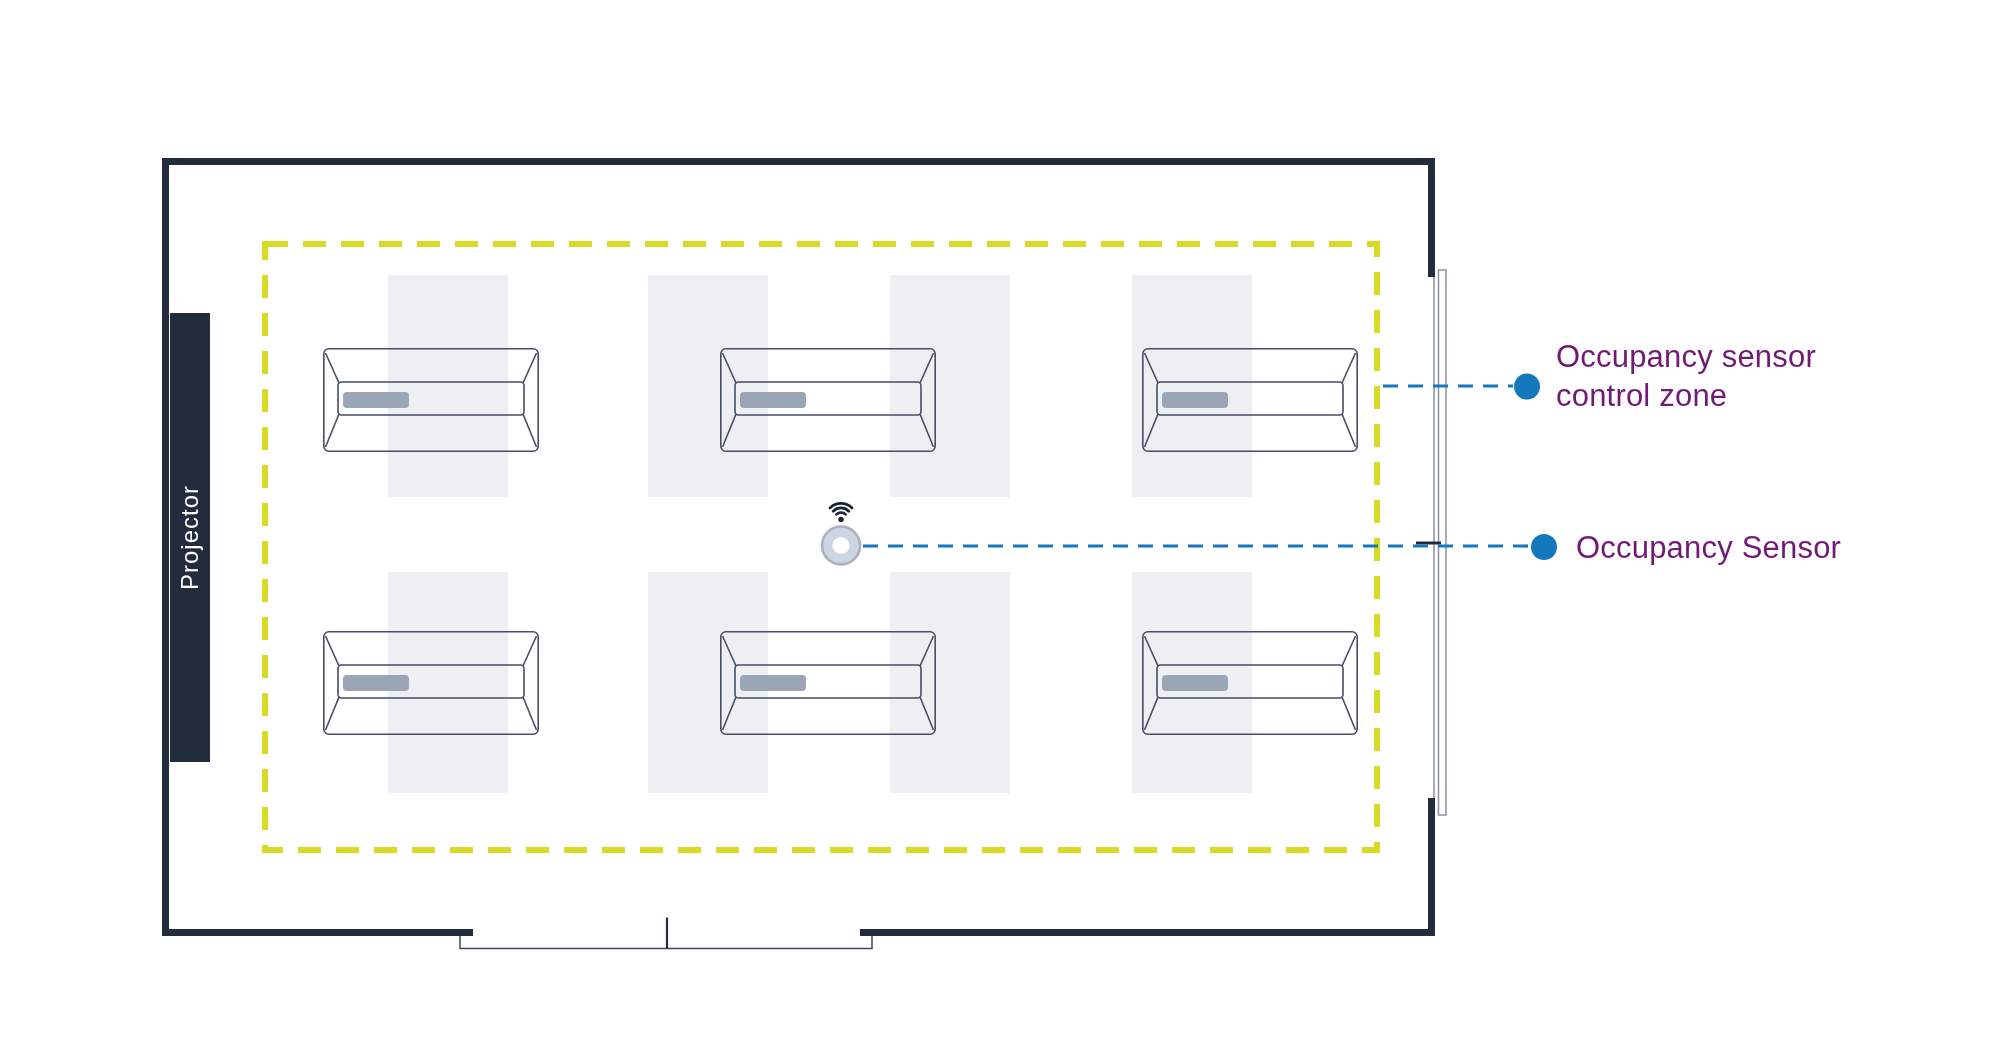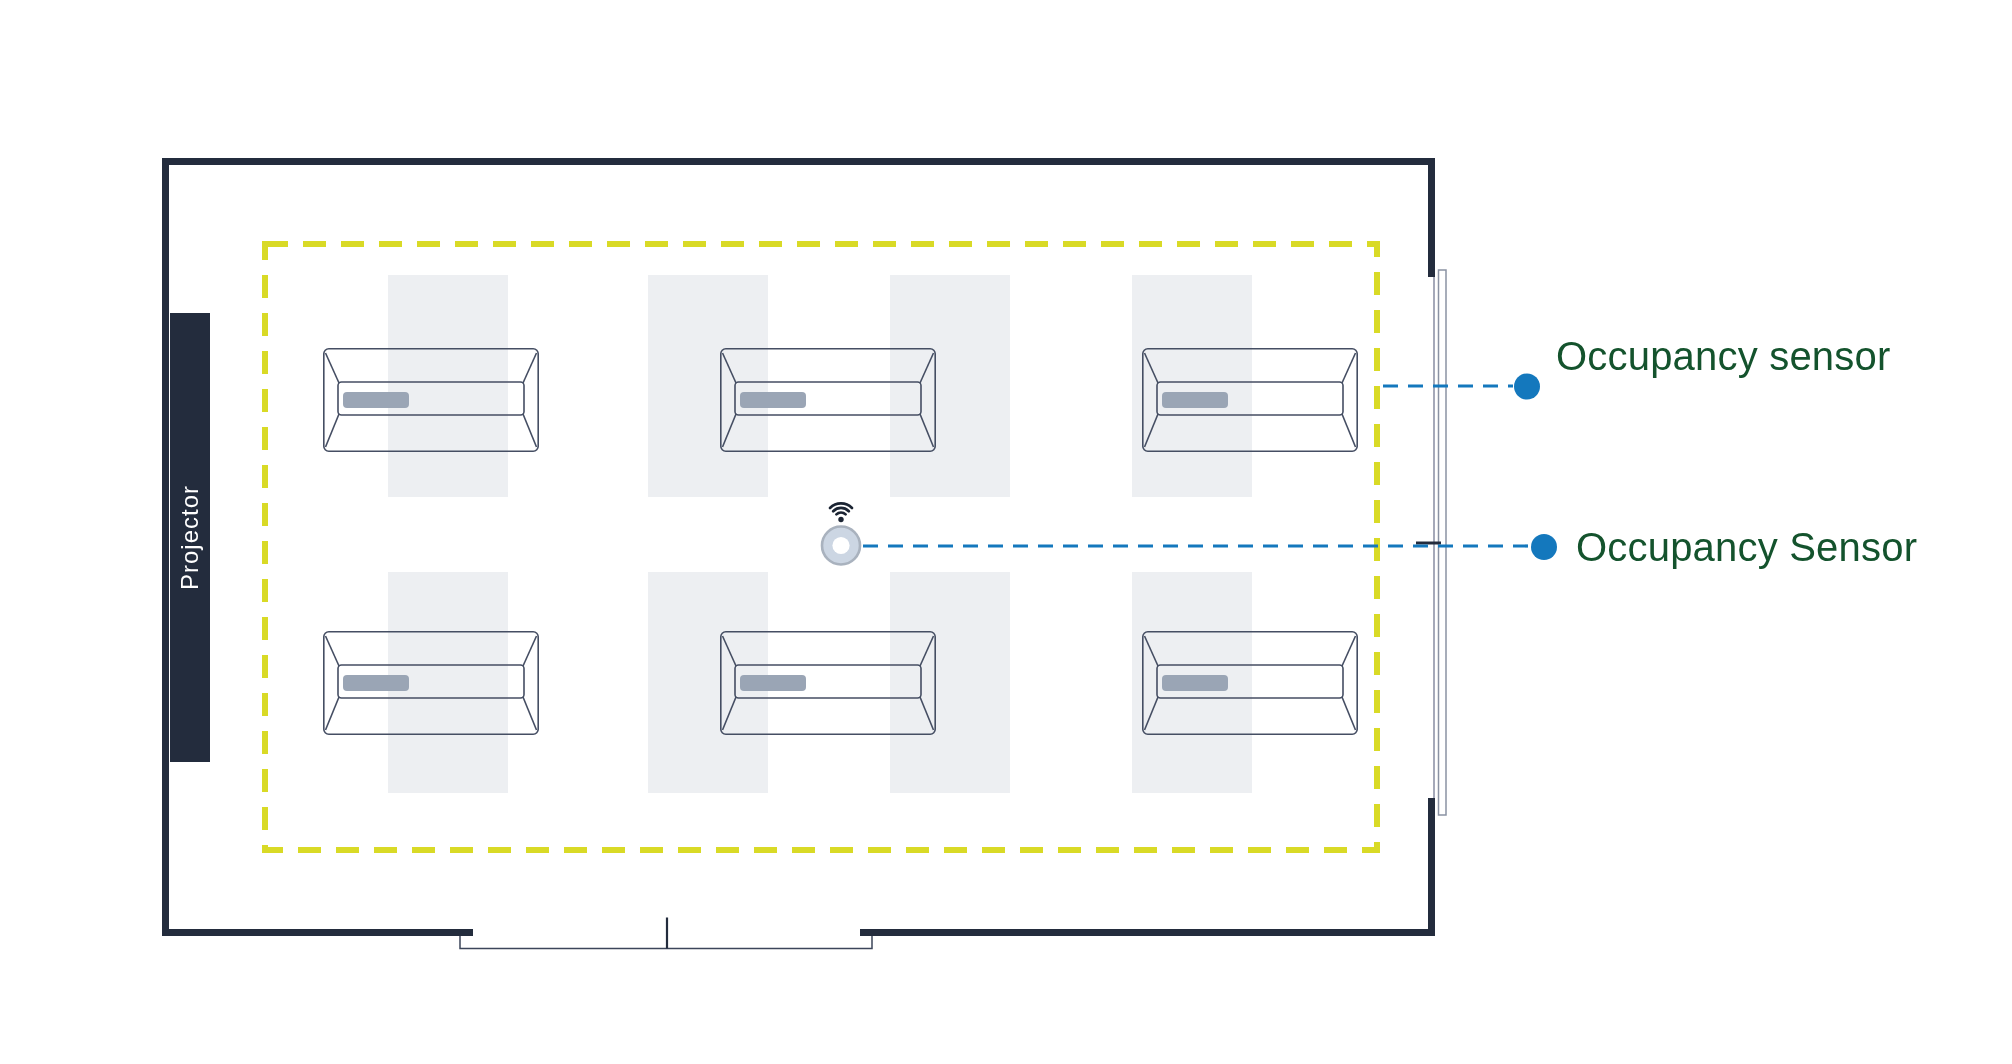--- a/index.html
+++ b/index.html
@@ -1,19 +1,19 @@
 <!DOCTYPE html>
 <html><head>
 <meta charset="utf-8">
 <style>
   html,body{margin:0;padding:0;background:#ffffff;}
   .stage{position:relative;width:2012px;height:1064px;background:#ffffff;overflow:hidden;
          font-family:"Liberation Sans",sans-serif;}
   .stage svg{position:absolute;left:0;top:0;}
-  .lbl{position:absolute;color:#14532d;font-size:40px;line-height:39px;white-space:nowrap;
+  .lbl{position:absolute;color:#701a75;font-size:31px;line-height:39px;white-space:nowrap;
        letter-spacing:0.2px;}
   .projector-wrap{position:absolute;left:170px;top:313px;width:40px;height:449px;
        display:flex;align-items:center;justify-content:center;}
   .projector-wrap span{writing-mode:vertical-rl;transform:rotate(180deg);color:#ffffff;
        font-size:24px;letter-spacing:1px;}
 </style>
 </head>
 <body>
 
 <div class="stage">
@@ -130,17 +130,18 @@
       <circle cx="1544" cy="547" r="13" fill="#1478bd"></circle>
     </g>
   </svg>
 
   <div class="projector-wrap">
     <span>Projector</span>
   </div>
 
   <div class="lbl" style="left:1556px;top:337px;">
     <div>Occupancy sensor</div>
+    <div>control zone</div>
   </div>
   <div class="lbl" style="left:1576px;top:528px;">
     <span>Occupancy Sensor</span>
   </div>
 </div>
 
 </body></html>

